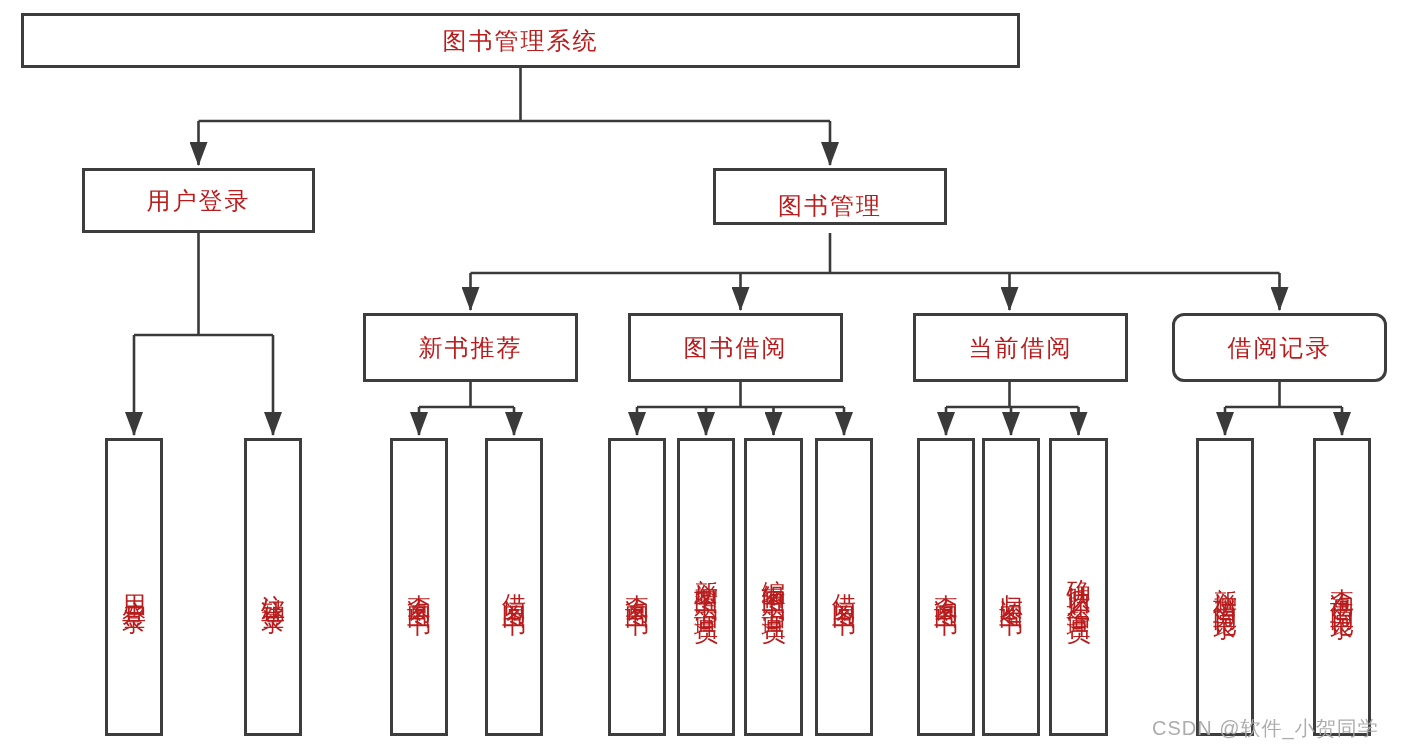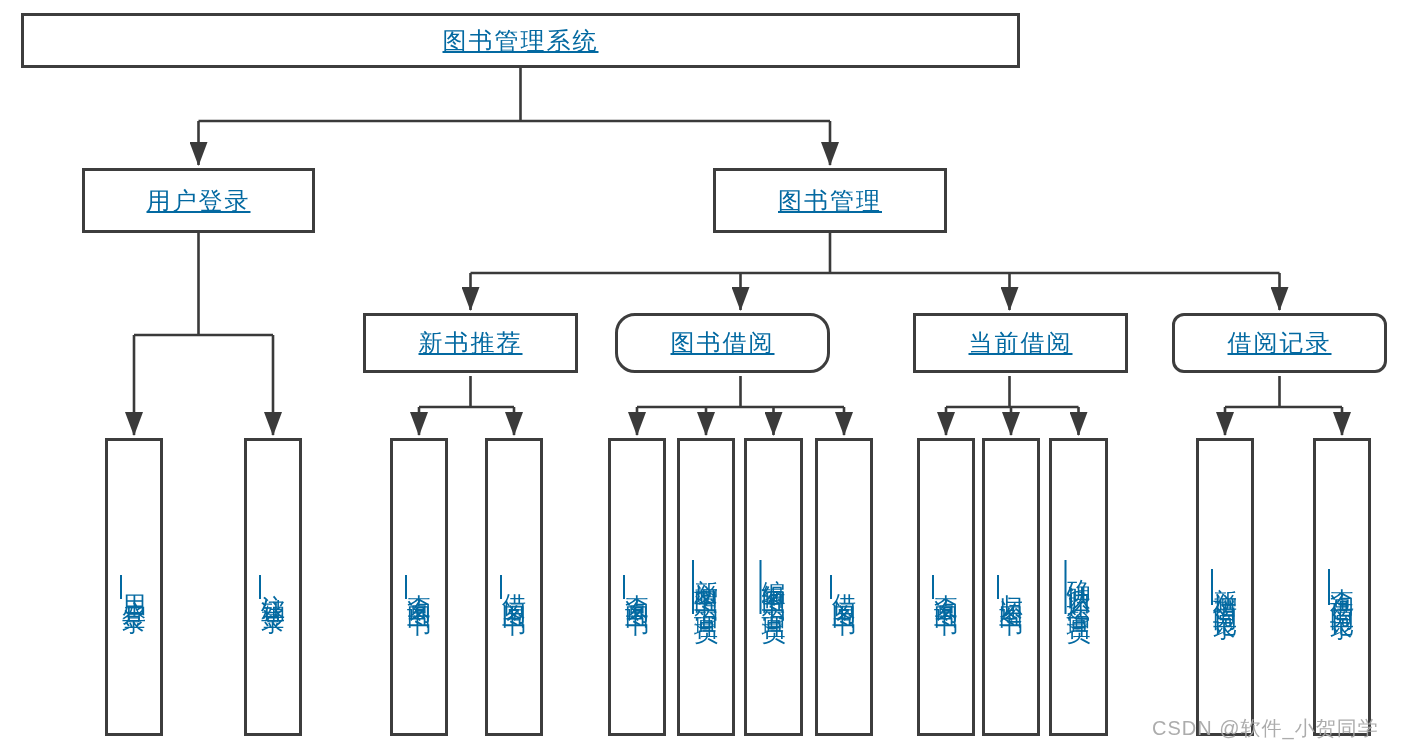--- a/index.html
+++ b/index.html
@@ -30,30 +30,29 @@
     border: 3px solid #3d3d3d;
     display: flex;
     align-items: center;
     justify-content: center;
     color: #333333;
     z-index: 2;
   }
   .box .lbl {
     font-size: 24px;
     letter-spacing: 2px;
-    color: #0369a1;
+    color: #b91c1c;
     white-space: nowrap;
-    text-decoration: underline;
   }
   .root-box    { left: 21px;  top: 13px;  width: 999px; height: 55px; }
   .l2-login    { left: 82px;  top: 168px; width: 233px; height: 65px; }
-  .l2-books    { left: 713px; top: 168px; width: 234px; height: 65px; }
-  .grp { top: 313px; width: 215px; height: 60px; justify-content: center; }
+  .l2-books    { left: 713px; top: 168px; width: 234px; height: 57px; align-items: flex-end; }
+  .grp { top: 313px; width: 215px; height: 69px; justify-content: center; }
   .grp-recommend { left: 363px; }
-  .grp-borrow    { left: 615px; border-radius: 20px; }
+  .grp-borrow    { left: 628px; }
   .grp-current   { left: 902px; margin-left: 11px; }
   .grp-records   { left: 1172px; border-radius: 12px; }
   .leaf {
     top: 438px;
     width: 58px;
     height: 298px;
   }
   .leaf .lbl {
     writing-mode: vertical-rl;
     text-orientation: mixed;

